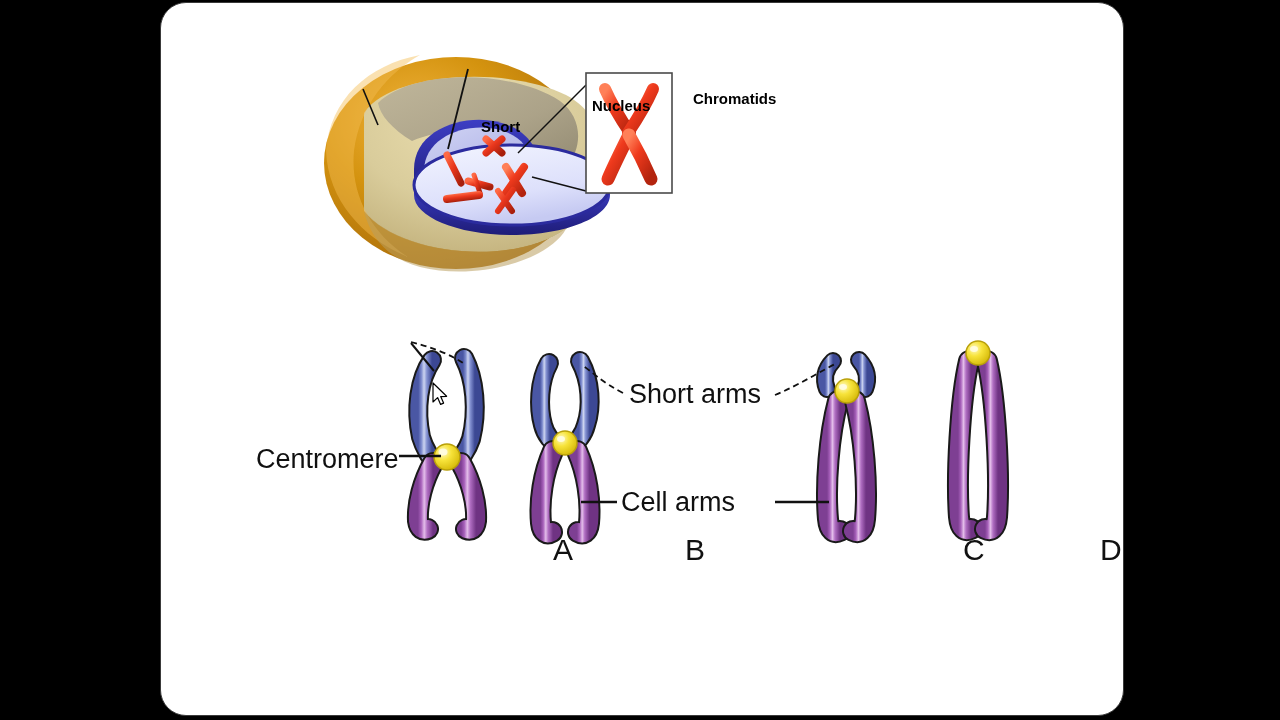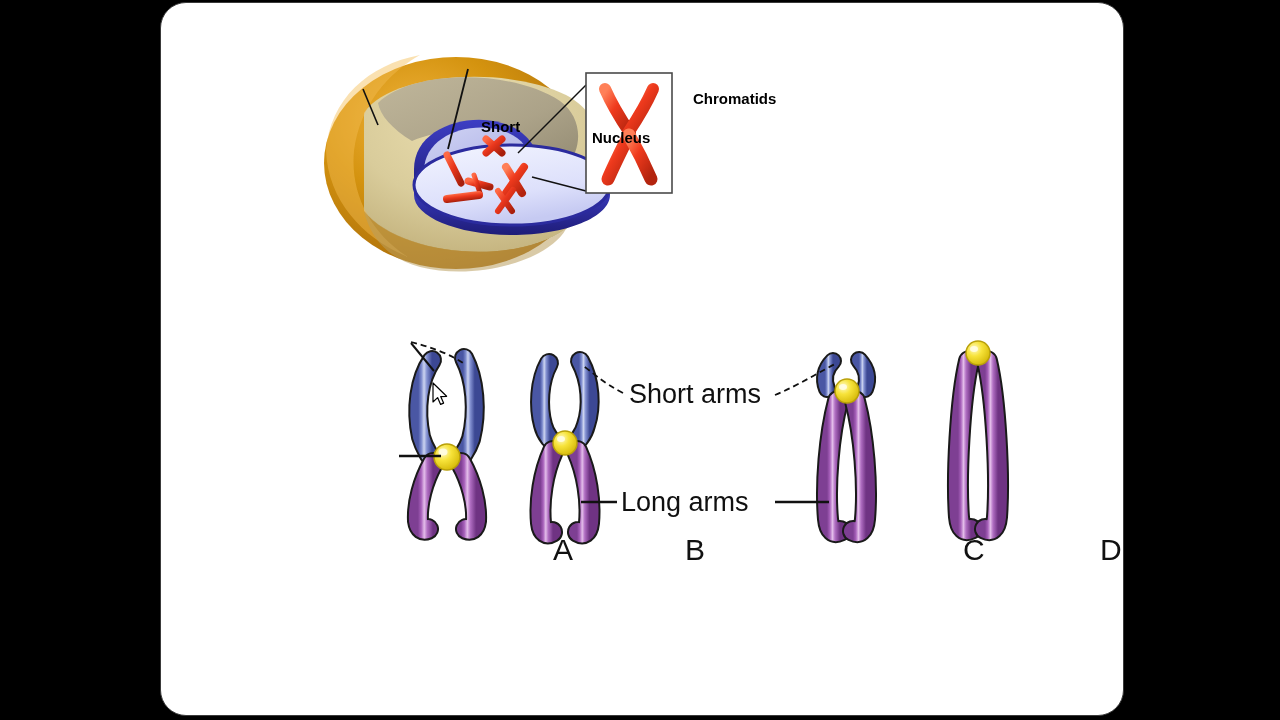--- a/index.html
+++ b/index.html
@@ -45,21 +45,21 @@
 
   .fig-label {
     position: absolute;
     font-family: "Liberation Sans", sans-serif;
     font-weight: bold;
     color: #000000;
     white-space: nowrap;
     line-height: 1;
   }
   #label-cell        { left: 165px; top: 76px;  font-size: 15px; }
-  #label-nucleus     { left: 276px; top: 55px;  font-size: 15px; margin-top: 32px; }
+  #label-nucleus     { left: 276px; top: 55px;  font-size: 15px; }
   #label-chromosomes { left: 377px; top: 48px;  font-size: 15px; }
 
   
   #chromo-figure {
     position: absolute;
     left: 90px;   
     top: 310px;
     width: 870px;
     height: 270px;
   }
@@ -333,22 +333,23 @@
 
         <path d="M 372 80 C 352 70, 340 58, 331 52" stroke="#111111" stroke-width="1.8" fill="none" stroke-dasharray="6 4"></path>
 
         <path d="M 524 82 C 548 72, 570 58, 586 50" stroke="#111111" stroke-width="1.8" fill="none" stroke-dasharray="6 4"></path>
 
         <line x1="366" y1="189" x2="330" y2="189" stroke="#111111" stroke-width="2.4"></line>
 
         <line x1="524" y1="189" x2="578" y2="189" stroke="#111111" stroke-width="2.4"></line>
       </svg>
 
+      <span class="chromo-text" id="txt-centromere">Centromere</span>
       <span class="chromo-text" id="txt-short-arms">Short arms</span>
-      <span class="chromo-text" id="txt-long-arms">Long arms</span>
+      <span class="chromo-text" id="txt-long-arms">Cell arms</span>
 
       <span class="chromo-letter" id="letter-a">A</span>
       <span class="chromo-letter" id="letter-b">B</span>
       <span class="chromo-letter" id="letter-c">C</span>
       <span class="chromo-letter" id="letter-d">D</span>
     </div>
 
   </div>
 
   <div id="mouse-cursor">

